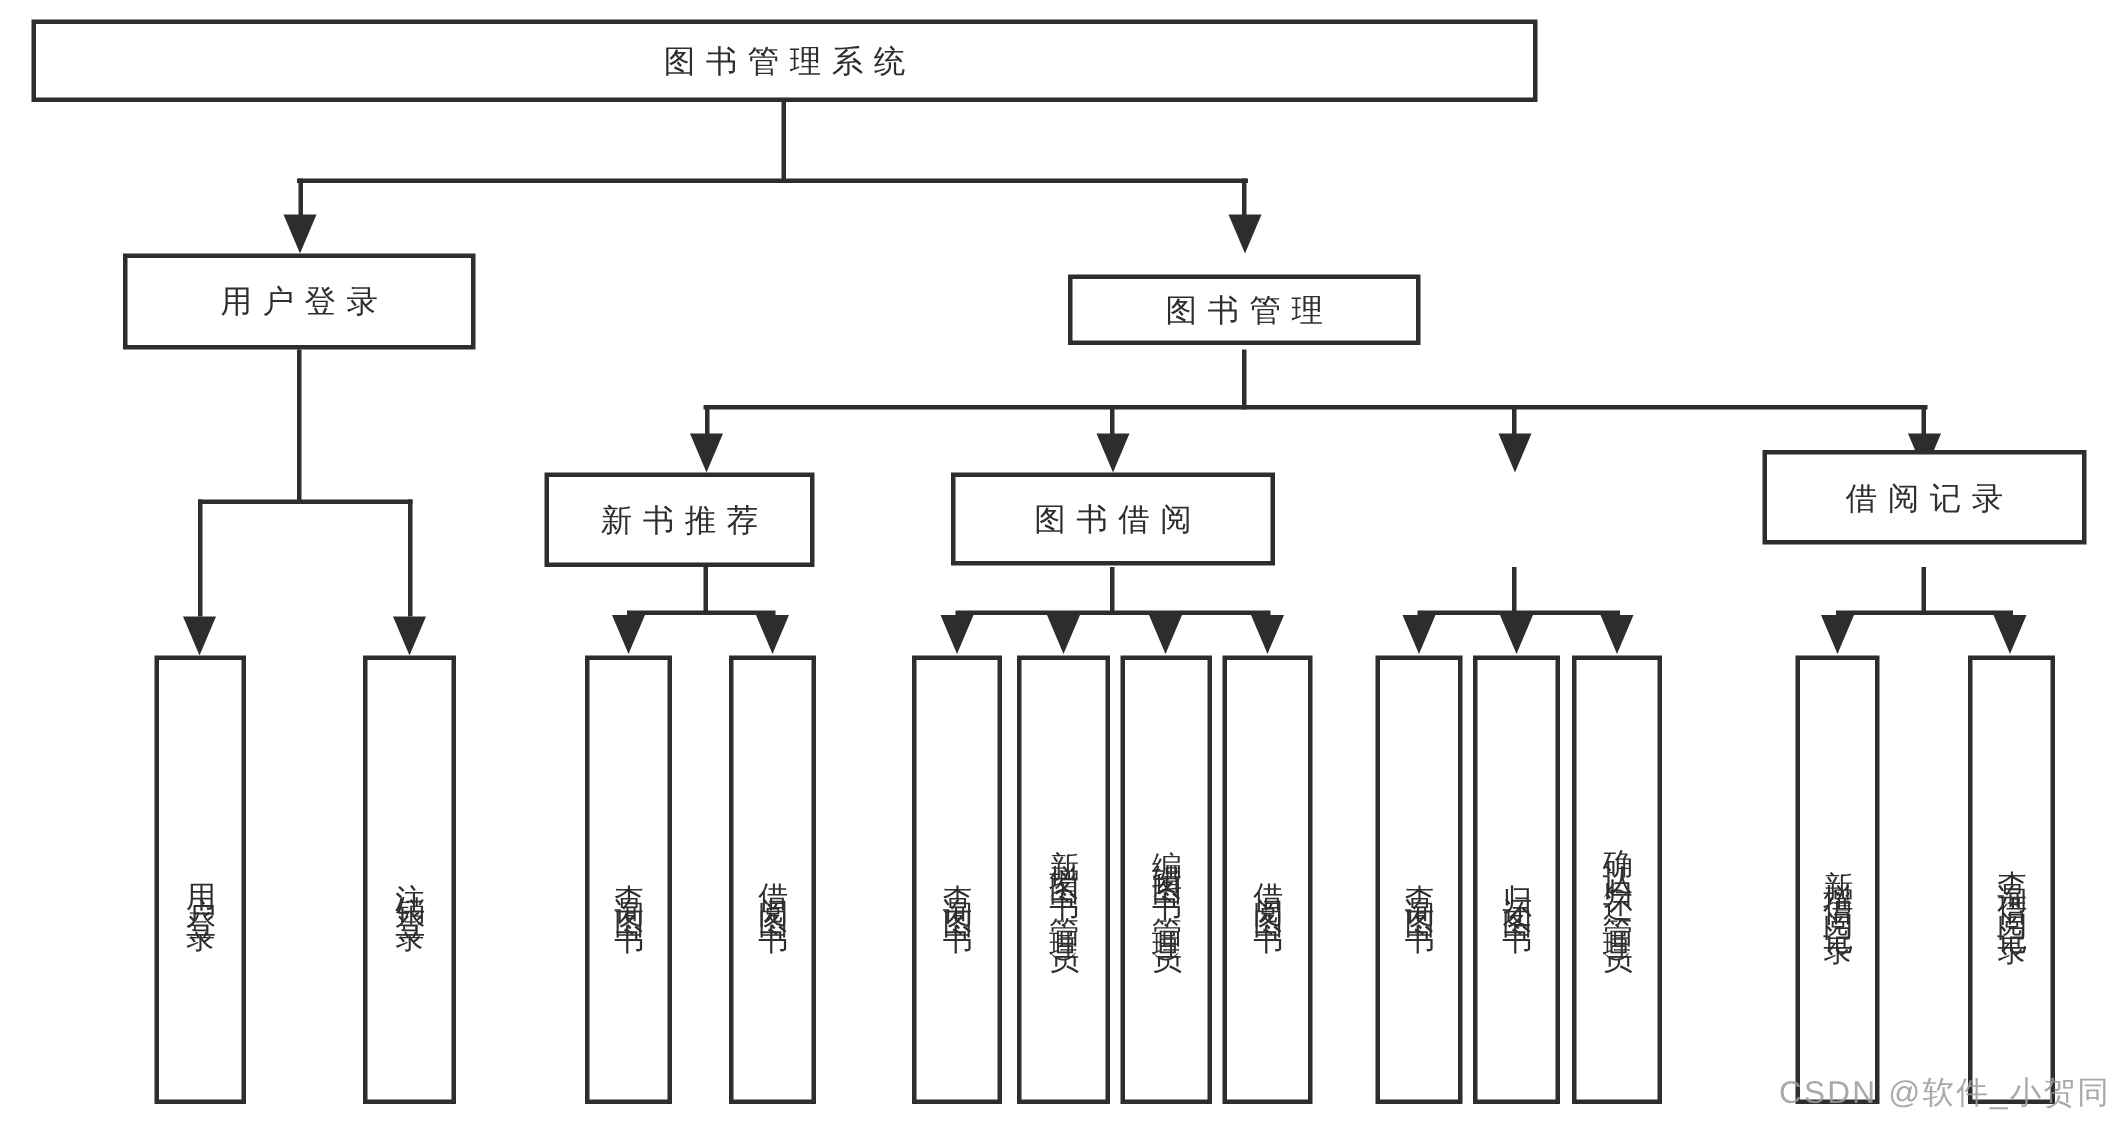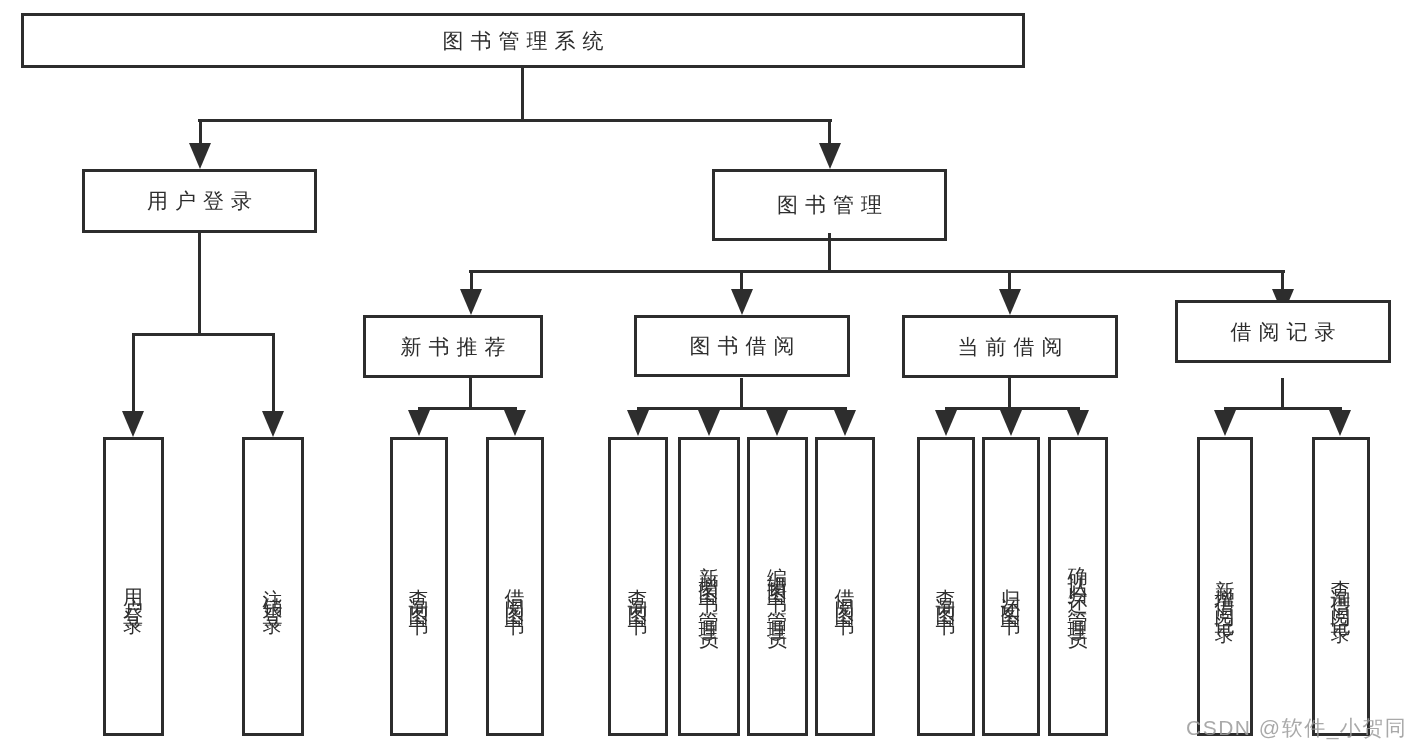--- a/index.html
+++ b/index.html
@@ -54,21 +54,21 @@
   <div class="vline" style="left:521px;top:68px;height:54px"></div>
   <div class="hline" style="left:198px;top:119px;width:634px"></div>
   <div class="vline" style="left:199px;top:119px;height:28px"></div>
   <div class="arrow" style="left:189px;top:143px"></div>
   <div class="vline" style="left:828px;top:119px;height:28px"></div>
   <div class="arrow" style="left:819px;top:143px"></div>
 
   <div class="box" style="left:82px;top:169px;width:235px;height:64px">
     <span>用户登录</span>
   </div>
-  <div class="box" style="left:712px;top:169px;width:235px;height:72px">
+  <div class="box" style="left:712px;top:183px;width:235px;height:47px">
     <span>图书管理</span>
   </div>
 
   <div class="vline" style="left:198px;top:233px;height:103px"></div>
   <div class="hline" style="left:132px;top:333px;width:143px"></div>
   <div class="vline" style="left:132px;top:333px;height:78px"></div>
   <div class="arrow" style="left:122px;top:411px"></div>
   <div class="vline" style="left:272px;top:333px;height:78px"></div>
   <div class="arrow" style="left:262px;top:411px"></div>
 
@@ -81,23 +81,20 @@
   <div class="vline" style="left:1008px;top:270px;height:22px"></div>
   <div class="arrow" style="left:999px;top:289px"></div>
   <div class="vline" style="left:1281px;top:270px;height:22px"></div>
   <div class="arrow" style="left:1272px;top:289px"></div>
 
   <div class="box" style="left:363px;top:315px;width:180px;height:63px">
     <span>新书推荐</span>
   </div>
   <div class="box" style="left:634px;top:315px;width:216px;height:62px">
     <span>图书借阅</span>
-  </div>
-  <div class="box" style="left:902px;top:315px;width:216px;height:63px">
-    <span>当前借阅</span>
   </div>
   <div class="box" style="left:1175px;top:300px;width:216px;height:63px">
     <span>借阅记录</span>
   </div>
 
   <div class="vline" style="left:469px;top:378px;height:32px"></div>
   <div class="hline" style="left:418px;top:407px;width:99px"></div>
   <div class="arrow" style="left:408px;top:410px"></div>
   <div class="arrow" style="left:504px;top:410px"></div>
 

